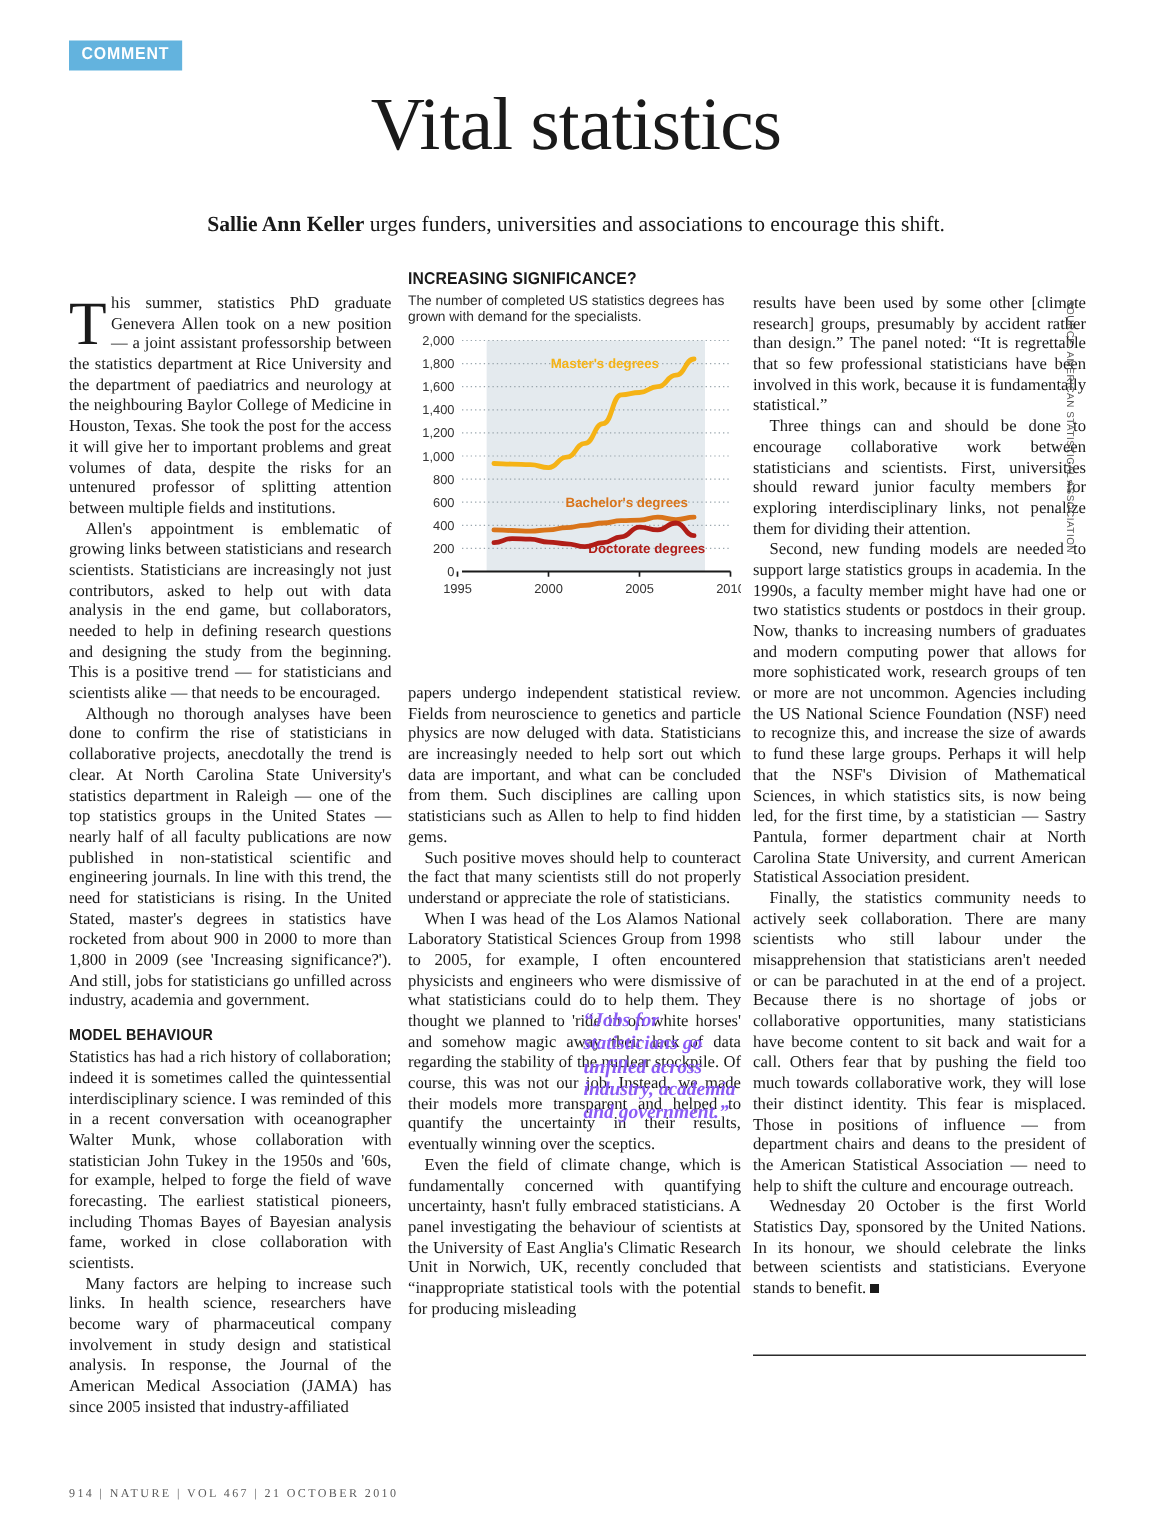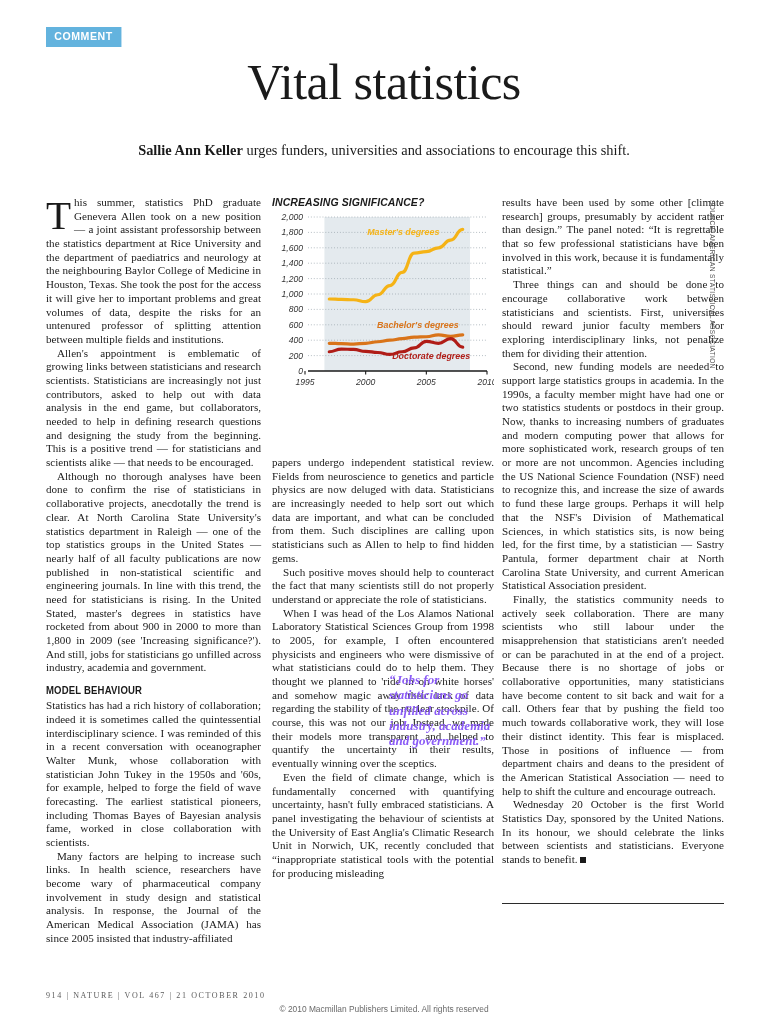--- a/index.html
+++ b/index.html
@@ -50,21 +50,21 @@
   }
 
   .subhead{
     font-family:"Liberation Sans", sans-serif;
     font-weight:bold;font-size:10.6px;letter-spacing:.2px;
     margin:9px 0 2px 0;text-align:left;
     transform:scaleX(.9);transform-origin:left center;
   }
 
   
-  .chart-box{position:absolute;left:272px;top:196px;width:222px;font-style:italic;}
+  .chart-box{position:absolute;left:272px;top:180px;width:222px;}
   .chart-title{
     font-family:"Liberation Sans", sans-serif;
     font-weight:bold;font-size:11.4px;letter-spacing:.1px;
     transform:scaleX(.92);transform-origin:left center;
     margin:0 0 3px 0;
   }
   .chart-sub{
     font-family:"Liberation Sans", sans-serif;
     font-size:9.2px;line-height:1.22;color:#2c2c2c;margin:0 0 4px 0;
   }
@@ -128,20 +128,21 @@
     <p class="first dropcap-para"><span class="dropcap">T</span><span>his summer, statistics PhD graduate Genevera Allen took on a new position — a joint assistant professorship between the statistics department at Rice University and the department of paediatrics and neurology at the neighbouring Baylor College of Medicine in Houston, Texas. She took the post for the access it will give her to important problems and great volumes of data, despite the risks for an untenured professor of splitting attention between multiple fields and institutions.</span></p>
     <p>Allen's appointment is emblematic of growing links between statisticians and research scientists. Statisticians are increasingly not just contributors, asked to help out with data analysis in the end game, but collaborators, needed to help in defining research questions and designing the study from the beginning. This is a positive trend — for statisticians and scientists alike — that needs to be encouraged.</p>
     <p>Although no thorough analyses have been done to confirm the rise of statisticians in collaborative projects, anecdotally the trend is clear. At North Carolina State University's statistics department in Raleigh — one of the top statistics groups in the United States — nearly half of all faculty publications are now published in non-statistical scientific and engineering journals. In line with this trend, the need for statisticians is rising. In the United Stated, master's degrees in statistics have rocketed from about 900 in 2000 to more than 1,800 in 2009 (see 'Increasing significance?'). And still, jobs for statisticians go unfilled across industry, academia and government.</p>
     <div class="subhead">MODEL BEHAVIOUR</div>
     <p class="first">Statistics has had a rich history of collaboration; indeed it is sometimes called the quintessential interdisciplinary science. I was reminded of this in a recent conversation with oceanographer Walter Munk, whose collaboration with statistician John Tukey in the 1950s and '60s, for example, helped to forge the field of wave forecasting. The earliest statistical pioneers, including Thomas Bayes of Bayesian analysis fame, worked in close collaboration with scientists.</p>
     <p>Many factors are helping to increase such links. In health science, researchers have become wary of pharmaceutical company involvement in study design and statistical analysis. In response, the Journal of the American Medical Association (JAMA) has since 2005 insisted that industry-affiliated</p>
   </div>
 
   <div class="chart-box">
     <div class="chart-title">INCREASING SIGNIFICANCE?</div>
+    <div class="chart-sub">The number of completed US statistics degrees has grown with demand for the specialists.</div>
     <svg class="chart-svg" id="chart-svg" width="222" height="188" viewBox="0 0 222 188">
         <rect x="52.41333333333223" y="6" width="145.60000000000002" height="154" fill="#e4eaee"></rect>
         <text x="31" y="163" text-anchor="end" font-family="&quot;Liberation Sans&quot;, sans-serif" font-size="8.6" fill="#333">0</text>
         <line x1="36" y1="144.6" x2="215" y2="144.6" stroke="#9aa6ad" stroke-width="0.8" stroke-dasharray="0.9 2.0"></line>
         <text x="31" y="147.6" text-anchor="end" font-family="&quot;Liberation Sans&quot;, sans-serif" font-size="8.6" fill="#333">200</text>
         <line x1="36" y1="129.2" x2="215" y2="129.2" stroke="#9aa6ad" stroke-width="0.8" stroke-dasharray="0.9 2.0"></line>
         <text x="31" y="132.2" text-anchor="end" font-family="&quot;Liberation Sans&quot;, sans-serif" font-size="8.6" fill="#333">400</text>
         <line x1="36" y1="113.80000000000001" x2="215" y2="113.80000000000001" stroke="#9aa6ad" stroke-width="0.8" stroke-dasharray="0.9 2.0"></line>
         <text x="31" y="116.80000000000001" text-anchor="end" font-family="&quot;Liberation Sans&quot;, sans-serif" font-size="8.6" fill="#333">600</text>
         <line x1="36" y1="98.4" x2="215" y2="98.4" stroke="#9aa6ad" stroke-width="0.8" stroke-dasharray="0.9 2.0"></line>
@@ -191,15 +192,14 @@
     <p>Second, new funding models are needed to support large statistics groups in academia. In the 1990s, a faculty member might have had one or two statistics students or postdocs in their group. Now, thanks to increasing numbers of graduates and modern computing power that allows for more sophisticated work, research groups of ten or more are not uncommon. Agencies including the US National Science Foundation (NSF) need to recognize this, and increase the size of awards to fund these large groups. Perhaps it will help that the NSF's Division of Mathematical Sciences, in which statistics sits, is now being led, for the first time, by a statistician — Sastry Pantula, former department chair at North Carolina State University, and current American Statistical Association president.</p>
     <p>Finally, the statistics community needs to actively seek collaboration. There are many scientists who still labour under the misapprehension that statisticians aren't needed or can be parachuted in at the end of a project. Because there is no shortage of jobs or collaborative opportunities, many statisticians have become content to sit back and wait for a call. Others fear that by pushing the field too much towards collaborative work, they will lose their distinct identity. This fear is misplaced. Those in positions of influence — from department chairs and deans to the president of the American Statistical Association — need to help to shift the culture and encourage outreach.</p>
     <p><span>Wednesday 20 October is the first World Statistics Day, sponsored by the United Nations. In its honour, we should celebrate the links between scientists and statisticians. Everyone stands to benefit.</span><span class="endmark"></span></p>
   </div>
 
   <div class="source">SOURCE: AMERICAN STATISTICAL ASSOCIATION</div>
 
   <div class="byline-rule"></div>
 
   <div class="folio">914 | NATURE | VOL 467 | 21 OCTOBER 2010</div>
-  <div class="copyright">© 2010 Macmillan Publishers Limited. All rights reserved</div>
 
 </div>
 
 </body></html>

